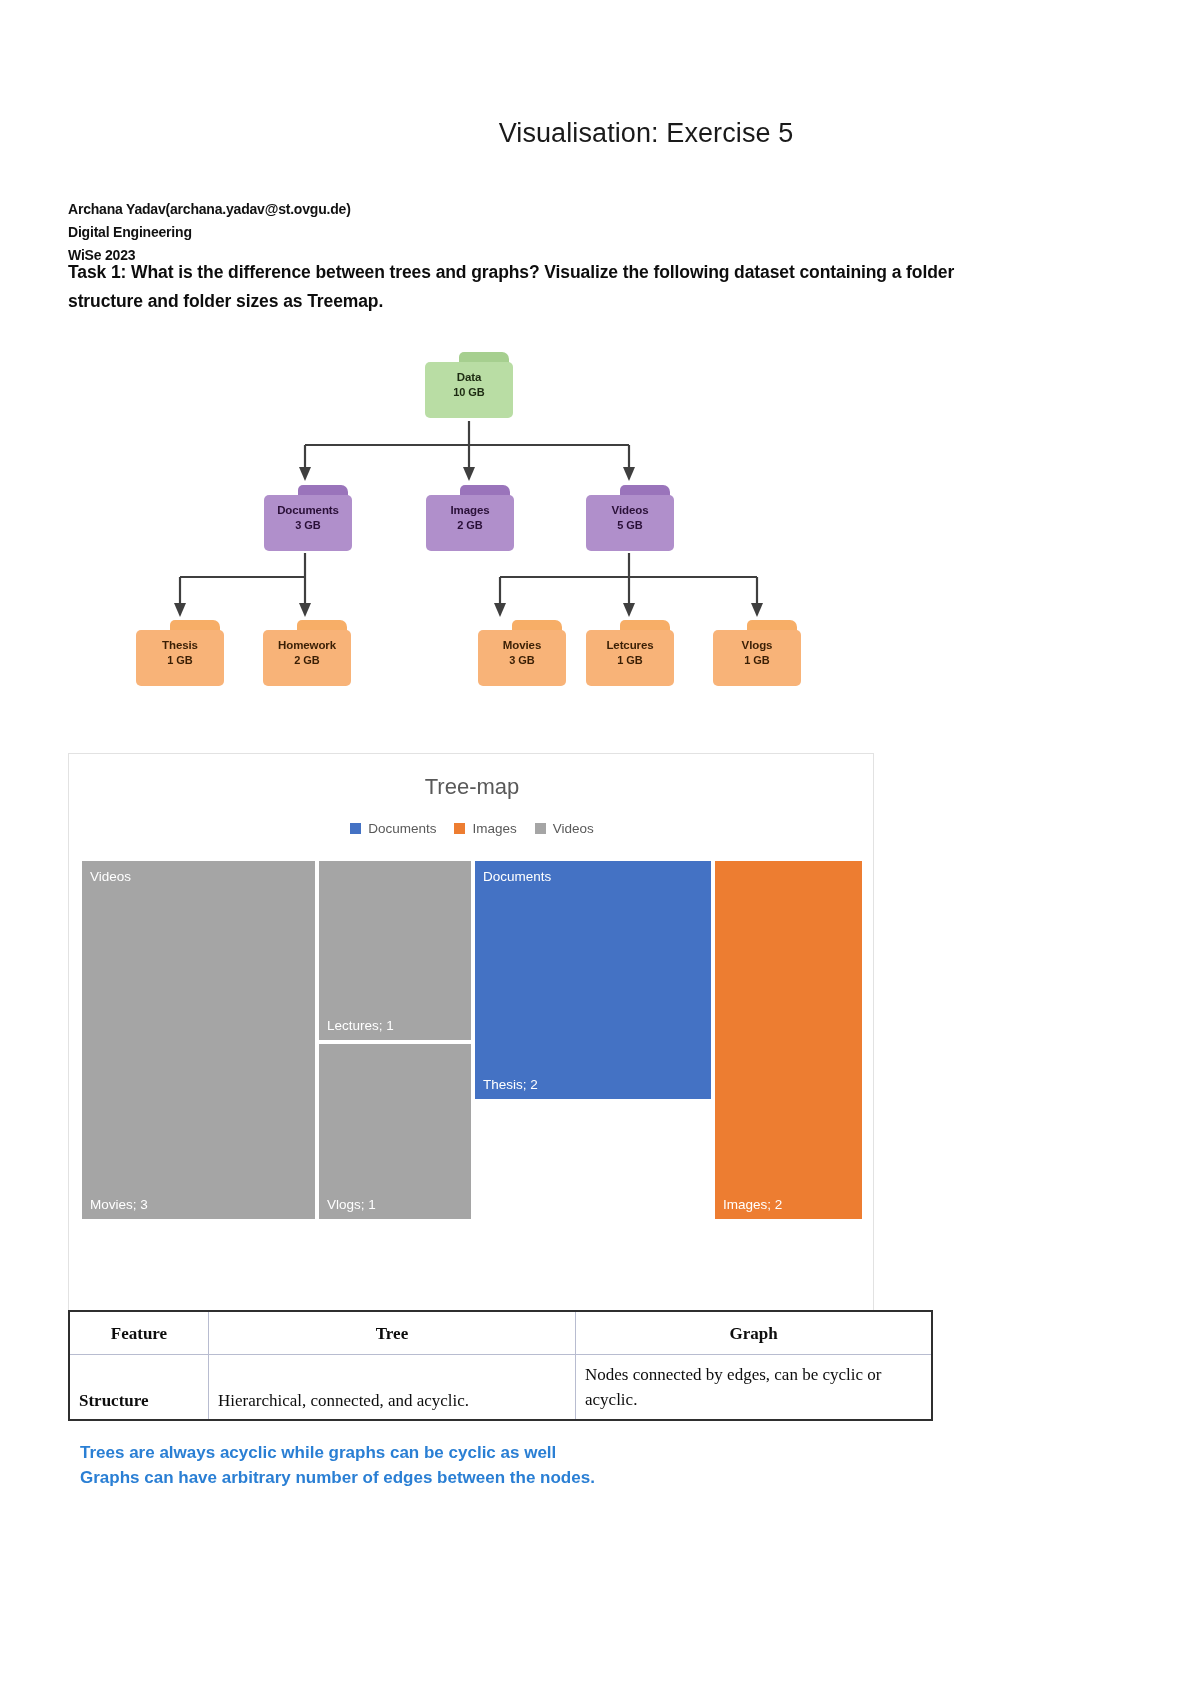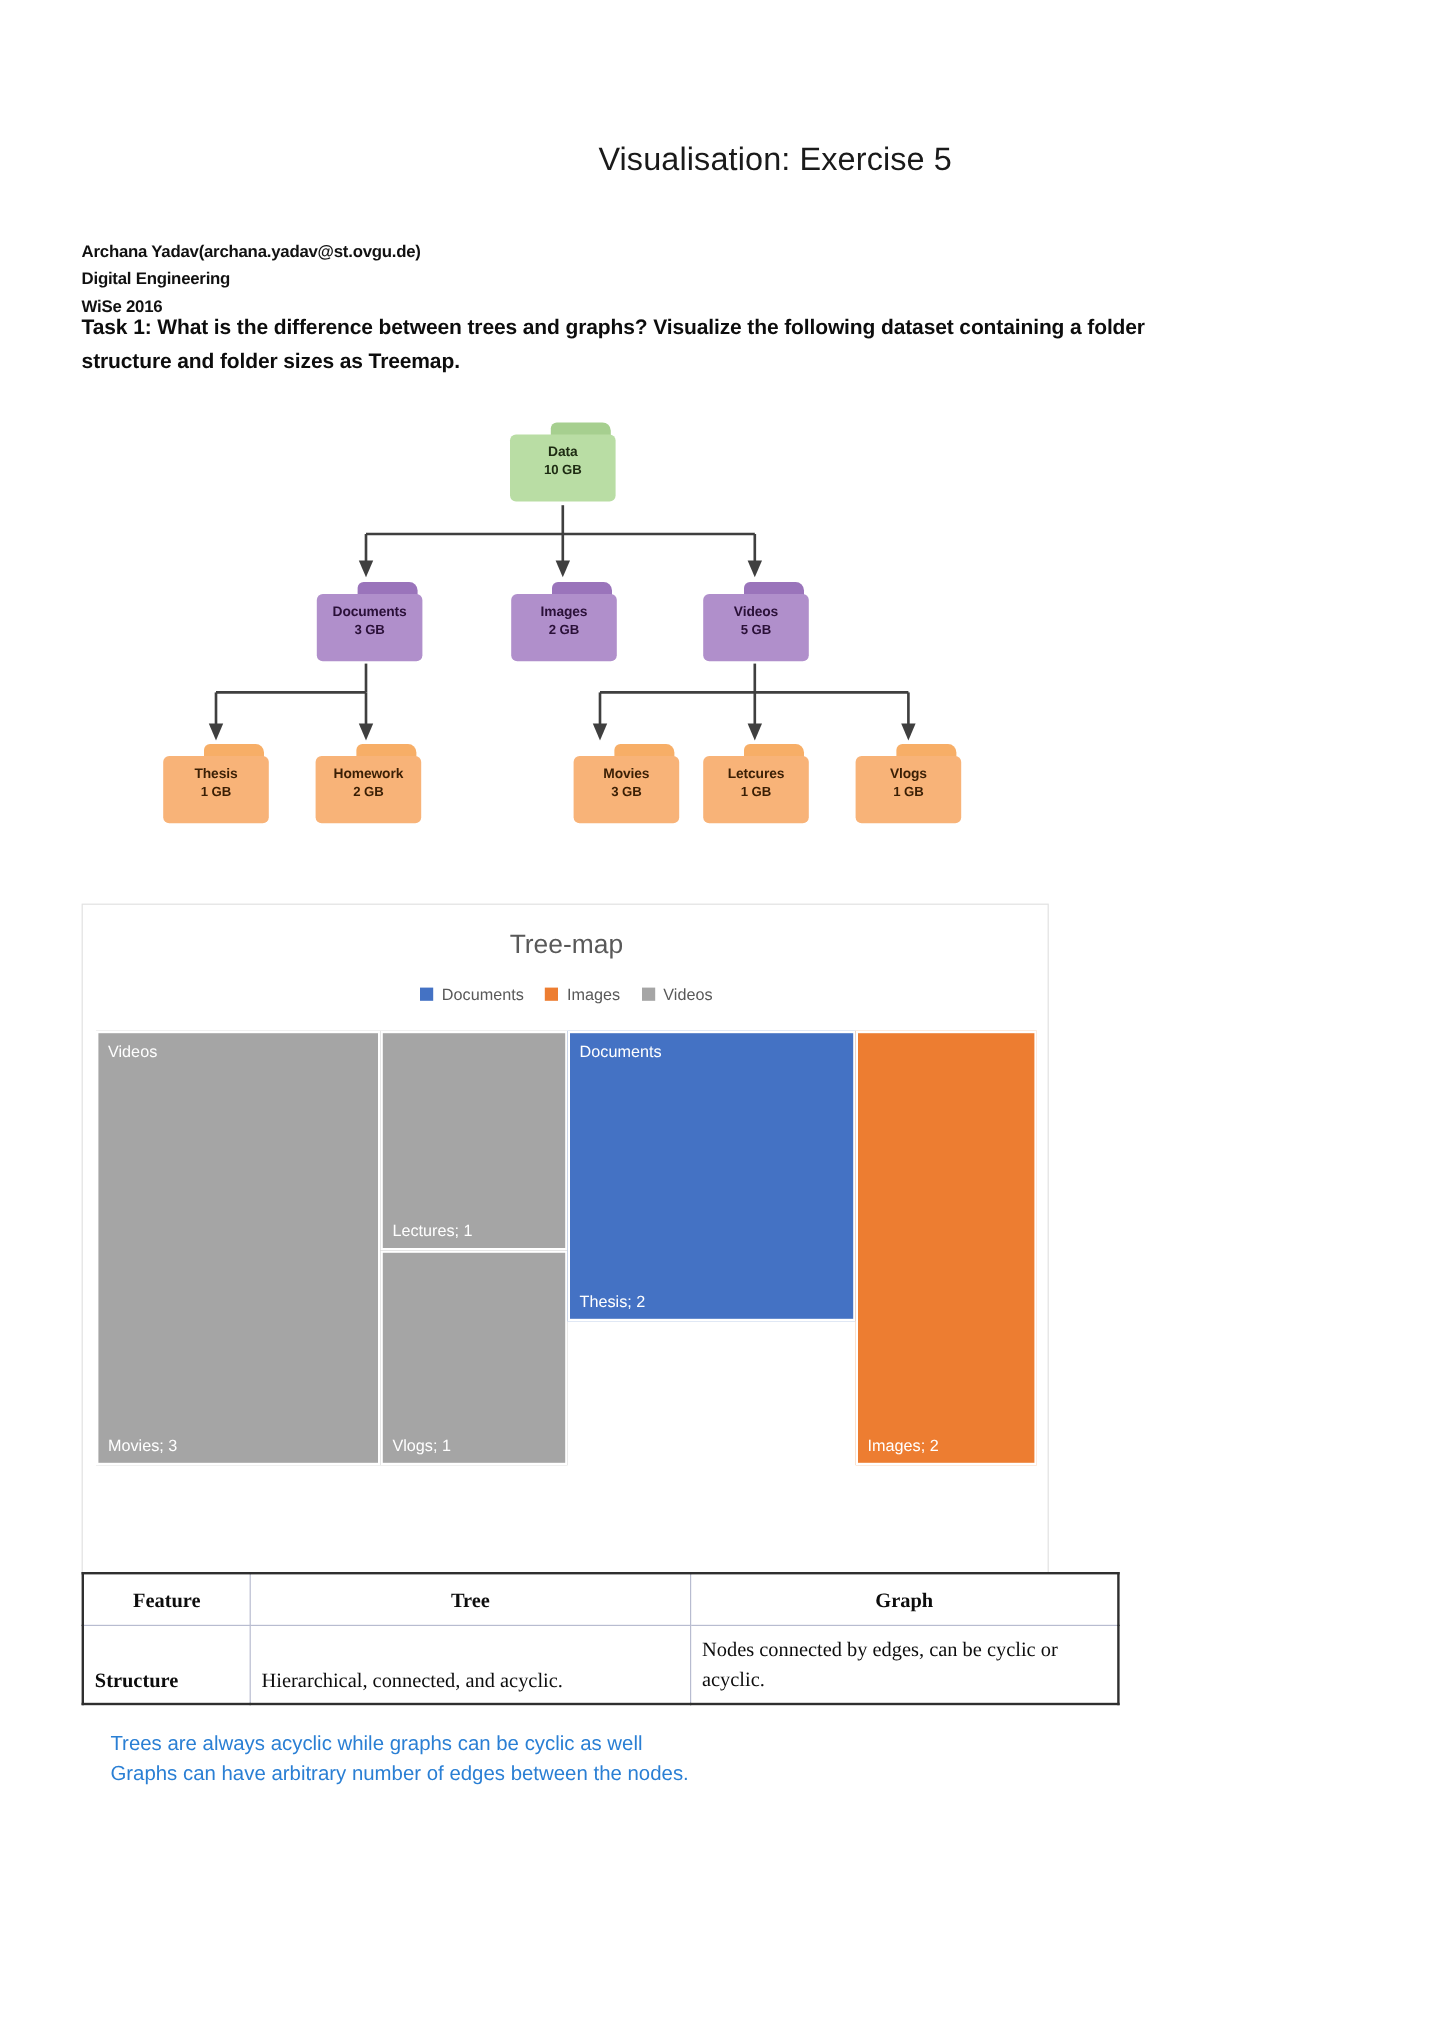--- a/index.html
+++ b/index.html
@@ -204,38 +204,39 @@
   .cmp-table tr.body td { height: 52px; }
   .cmp-table td.c-feature { width: 120px; font-weight: 700; }
   .cmp-table td.c-tree { width: 348px; text-align: center; }
   .cmp-table tr.body td.c-tree { text-align: left; }
   .cmp-table td.c-graph { text-align: center; }
   .cmp-table tr.body td.c-graph { text-align: left; vertical-align: middle; }
 
   
   .notes {
     position: absolute;
-    left: 92px; top: 1440px;
+    left: 80px; top: 1440px;
     font-size: 17px;
     line-height: 25px;
     color: #2a7fd4;
     font-family: "Liberation Sans", sans-serif;
+    font-weight: bold;
   }
 </style>
 </head>
 <body>
 
 <div class="page">
 
   <div class="doc-title">Visualisation: Exercise 5</div>
 
   <div class="meta-block">
     <div>Archana Yadav(archana.yadav@st.ovgu.de)</div>
     <div>Digital Engineering</div>
-    <div>WiSe 2016</div>
+    <div>WiSe 2023</div>
   </div>
 
   <div class="task-text">Task 1: What is the difference between trees and graphs? Visualize the following dataset containing a folder structure and folder sizes as Treemap.</div>
 
   <div class="tree-diagram">
 
     <svg class="connectors" viewBox="0 0 1200 390" preserveAspectRatio="none">
       <g stroke="#3f3f3f" stroke-width="2.2" fill="none">
 
         <path d="M469 96 L469 120"></path>

